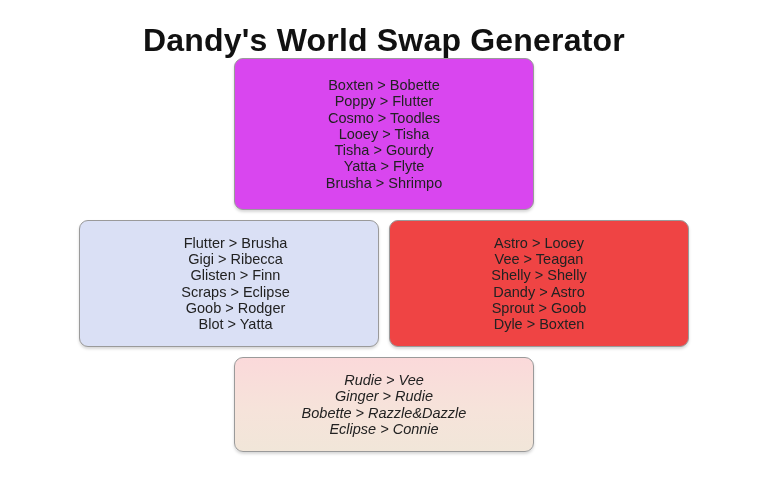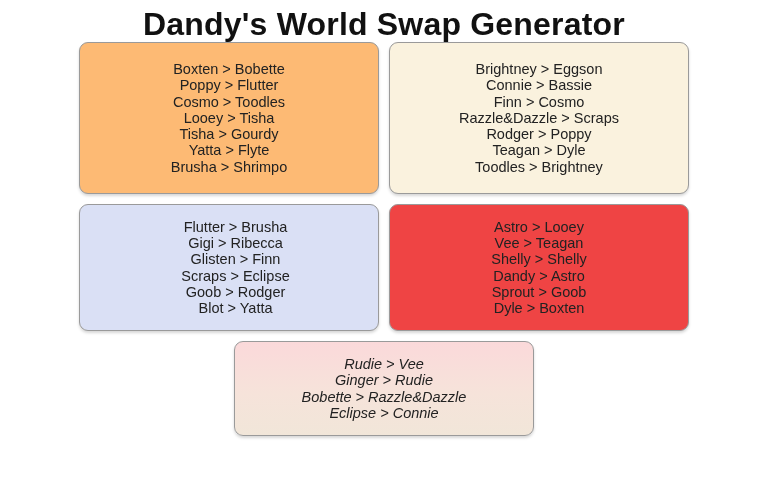--- a/index.html
+++ b/index.html
@@ -18,21 +18,21 @@
   .page {
     width: 768px;
     height: 480px;
     position: relative;
     box-sizing: border-box;
     padding-top: 0;
   }
 
   .page-title {
     margin: 0;
-    padding-top: 6px;
+    padding-top: 22px;
     font-size: 32px;
     font-weight: bold;
     text-align: center;
     letter-spacing: 0.2px;
     color: #111111;
     line-height: 36px;
   }
 
   .swap-card {
     width: 300px;
@@ -46,21 +46,21 @@
     line-height: 16.2px;
     color: #222222;
   }
 
   .swap-card .line {
     display: block;
     white-space: nowrap;
   }
 
   
-  .card-green  { background: #fdba74; }
+  .card-green  { background: #d946ef; }
   .card-cream  { background: #faf2de; }
   .card-blue   { background: #dae0f5; padding-left: 23px; }
   .card-pink   { background: #ef4444; }
   .card-gradient {
     background: linear-gradient(180deg, #fbd9da 0%, #f6e3da 55%, #f1e6d9 100%);
   }
 
   
   .row-1 .swap-card { min-height: 152px; display: flex; flex-direction: column; justify-content: center; }
   .row-2 .swap-card { min-height: 120px; display: flex; flex-direction: column; justify-content: center; }
@@ -87,29 +87,20 @@
       <div class="swap-card card-green">
         <span class="line">Boxten &gt; Bobette</span>
         <span class="line">Poppy &gt; Flutter</span>
         <span class="line">Cosmo &gt; Toodles</span>
         <span class="line">Looey &gt; Tisha</span>
         <span class="line">Tisha &gt; Gourdy</span>
         <span class="line">Yatta &gt; Flyte</span>
         <span class="line">Brusha &gt; Shrimpo</span>
       </div>
 
-      <div class="swap-card card-cream">
-        <span class="line">Brightney &gt; Eggson</span>
-        <span class="line">Connie &gt; Bassie</span>
-        <span class="line">Finn &gt; Cosmo</span>
-        <span class="line">Razzle&amp;Dazzle &gt; Scraps</span>
-        <span class="line">Rodger &gt; Poppy</span>
-        <span class="line">Teagan &gt; Dyle</span>
-        <span class="line">Toodles &gt; Brightney</span>
-      </div>
     </div>
 
     <div class="row row-2">
       <div class="swap-card card-blue">
         <span class="line">Flutter &gt; Brusha</span>
         <span class="line">Gigi &gt; Ribecca</span>
         <span class="line">Glisten &gt; Finn</span>
         <span class="line">Scraps &gt; Eclipse</span>
         <span class="line">Goob &gt; Rodger</span>
         <span class="line">Blot &gt; Yatta</span>

